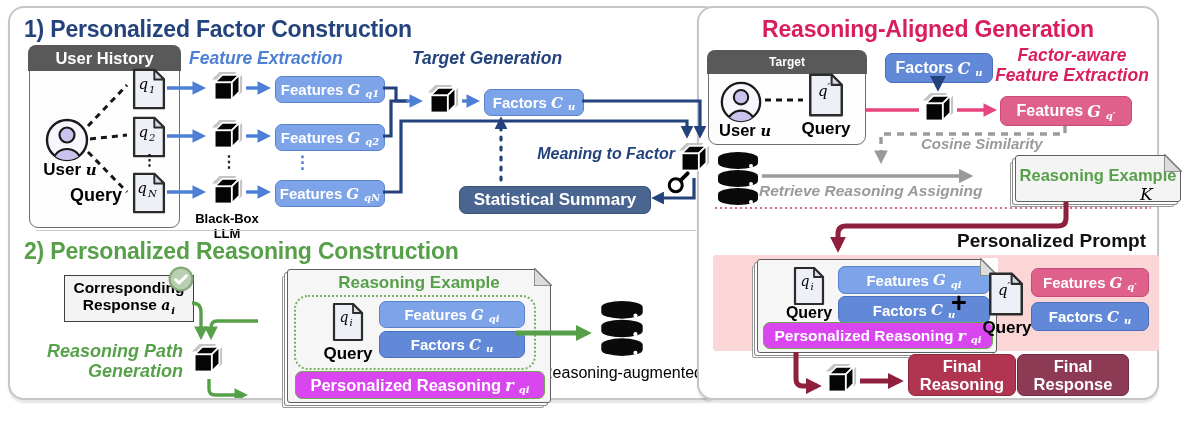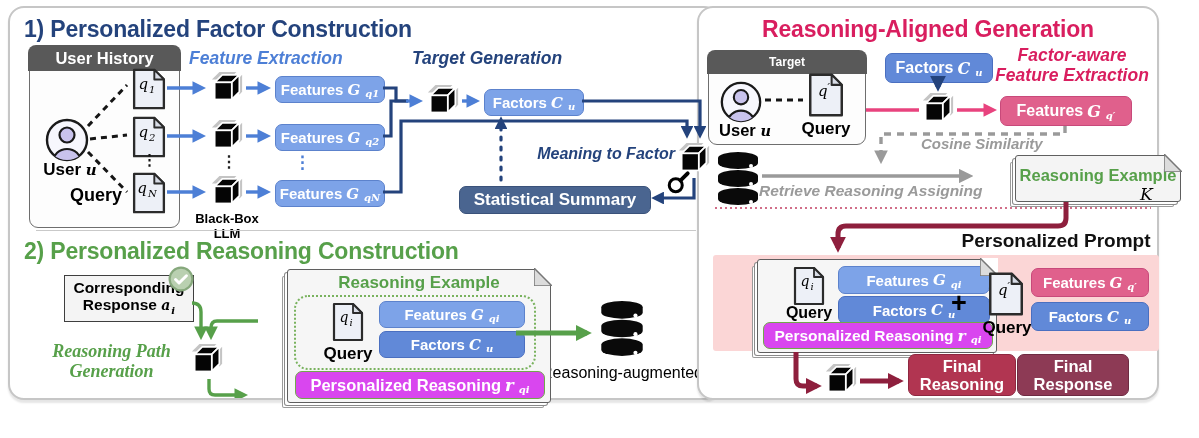--- a/index.html
+++ b/index.html
@@ -205,21 +205,21 @@
     <div class="abs ttl grn" style="left:14px;top:230px;">2) Personalized Reasoning Construction</div>
 
     <div class="abs two" style="left:54px;top:267px;width:128px;height:42px;background:#f4f4f4;border:1.6px solid #3f3f3f;font-weight:700;font-size:15.5px;padding-top:3px;z-index:4;">
       <div>Corresponding</div>
       <div><span>Response</span> <span class="m" style="font-size:14px;">a</span><span class="sb">i</span></div>
     </div>
     <svg class="abs" style="left:158px;top:258px;z-index:8;" width="26" height="26">
         <use href="#sym-check"></use>
       </svg>
 
-    <div class="abs two it grn" style="left:30px;top:333px;width:143px;font-weight:700;font-size:18px;text-align:center;font-family:Liberation Serif, serif;">
+    <div class="abs two it grn" style="left:30px;top:333px;width:143px;font-weight:700;font-size:18px;text-align:right;">
       <div>Reasoning Path</div>
         <div>Generation</div>
     </div>
     <svg class="cube" style="left:180px;top:336px;" width="34" height="34">
         <use href="#sym-cube"></use>
       </svg>
 
     <div class="card" style="left:240px;top:261px;width:262px;height:132px;">
       <svg class="fold" viewBox="0 0 18 18">
           <use href="#sym-fold"></use>
@@ -341,21 +341,21 @@
     <div class="lab it gray" style="left:60px;top:174px;font-size:15.5px;">Retrieve Reasoning Assigning</div>
 
     <div class="card" style="left:279px;top:147px;width:164px;height:45px;background:#f4f4f4;">
       <svg class="fold" viewBox="0 0 18 18">
           <use href="#sym-fold"></use>
         </svg>
       <div class="abs grn" style="left:0;right:0;top:10px;text-align:center;font-weight:700;font-size:16.5px;">Reasoning Example</div>
     </div>
     <div class="abs m" style="left:441px;top:176px;font-size:17px;z-index:6;">K</div>
 
-    <div class="lab" style="left:258px;top:222px;width:198px;font-size:19px;color:#111;text-align:center;">Personalized Prompt</div>
+    <div class="lab" style="left:258px;top:222px;width:198px;font-size:19px;color:#111;text-align:left;">Personalized Prompt</div>
 
     <div class="pinkarea" style="left:14px;top:247px;width:446px;height:96px;"></div>
 
     <div class="card" style="left:21px;top:251px;width:238px;height:92px;">
       <svg class="fold" viewBox="0 0 18 18">
           <use href="#sym-fold"></use>
         </svg>
       <div class="doc" style="left:35px;top:4px;width:32px;height:44px;">
         <svg viewBox="0 0 32 40">
             <use href="#sym-doc"></use>

